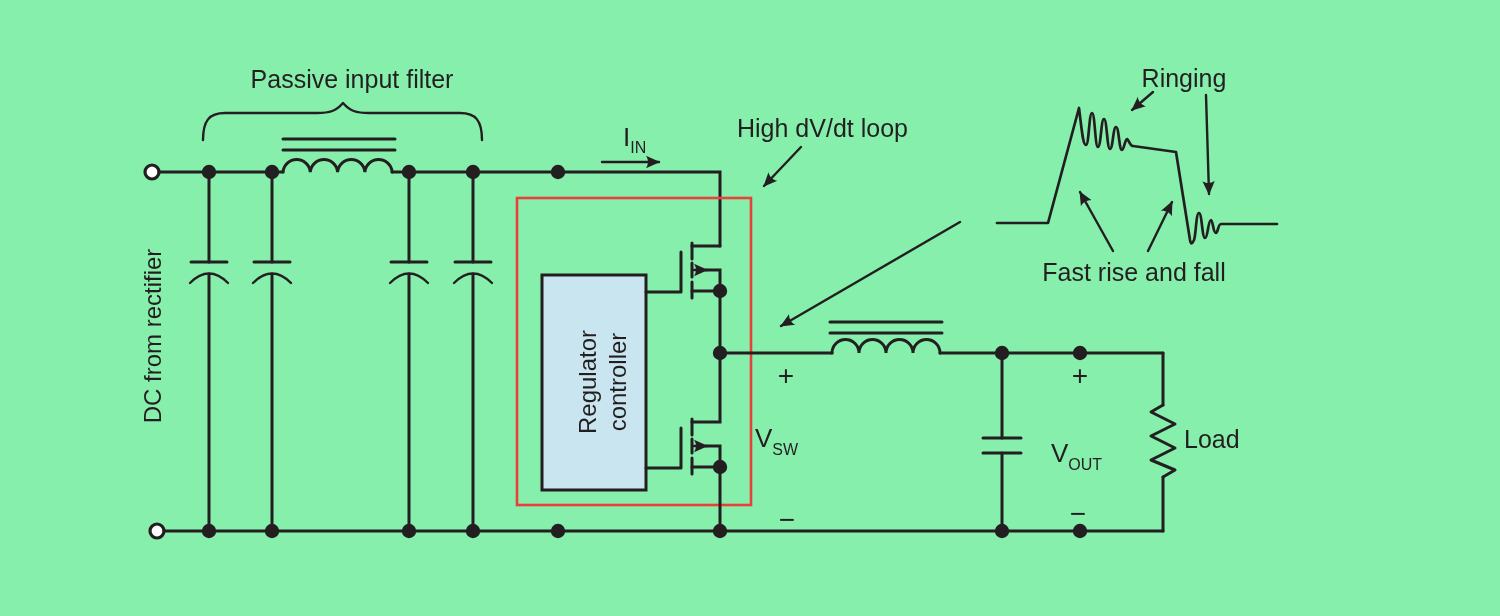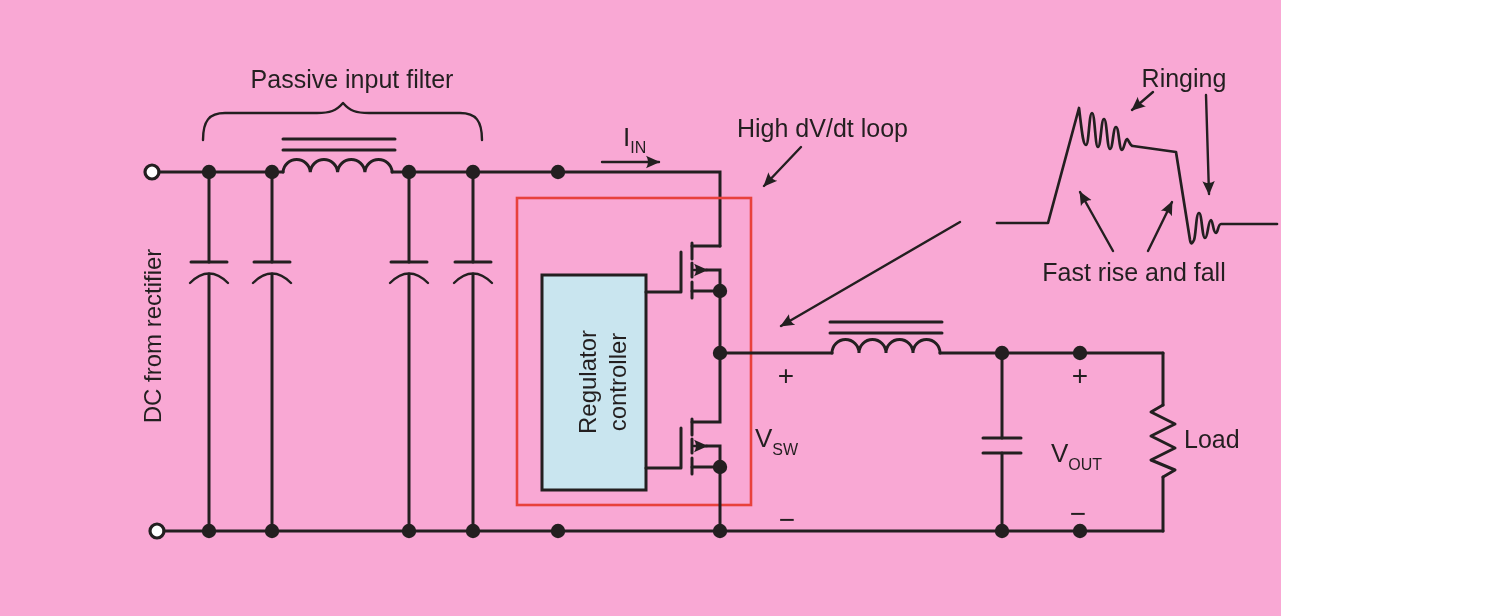--- a/index.html
+++ b/index.html
@@ -1,16 +1,16 @@
 <!DOCTYPE html>
 <html><head>
 <meta charset="utf-8">
 <style>
   html,body{margin:0;padding:0;background:#ffffff;}
-  .stage{position:relative;width:1281px;height:616px;background:#f9a8d4;overflow:hidden;
+  .stage{position:relative;width:1500px;height:616px;background:#86efac;overflow:hidden;
          font-family:"Liberation Sans",sans-serif;}
   svg{position:absolute;left:0;top:0;}
   svg text{font-family:"Liberation Sans",sans-serif;fill:#231f20;}
   .wire{stroke:#231f20;stroke-width:3;fill:none;stroke-linecap:round;}
   .thin{stroke:#231f20;stroke-width:2.4;fill:none;stroke-linecap:round;stroke-linejoin:round;}
   .node{fill:#231f20;stroke:none;}
   .term{fill:#ffffff;stroke:#231f20;stroke-width:3.2;}
   .redbox{fill:none;stroke:#e8413c;stroke-width:2.6;}
   .ctrlbox{fill:#c9e5ef;stroke:#231f20;stroke-width:3;}
   .lbl{font-size:25px;}

